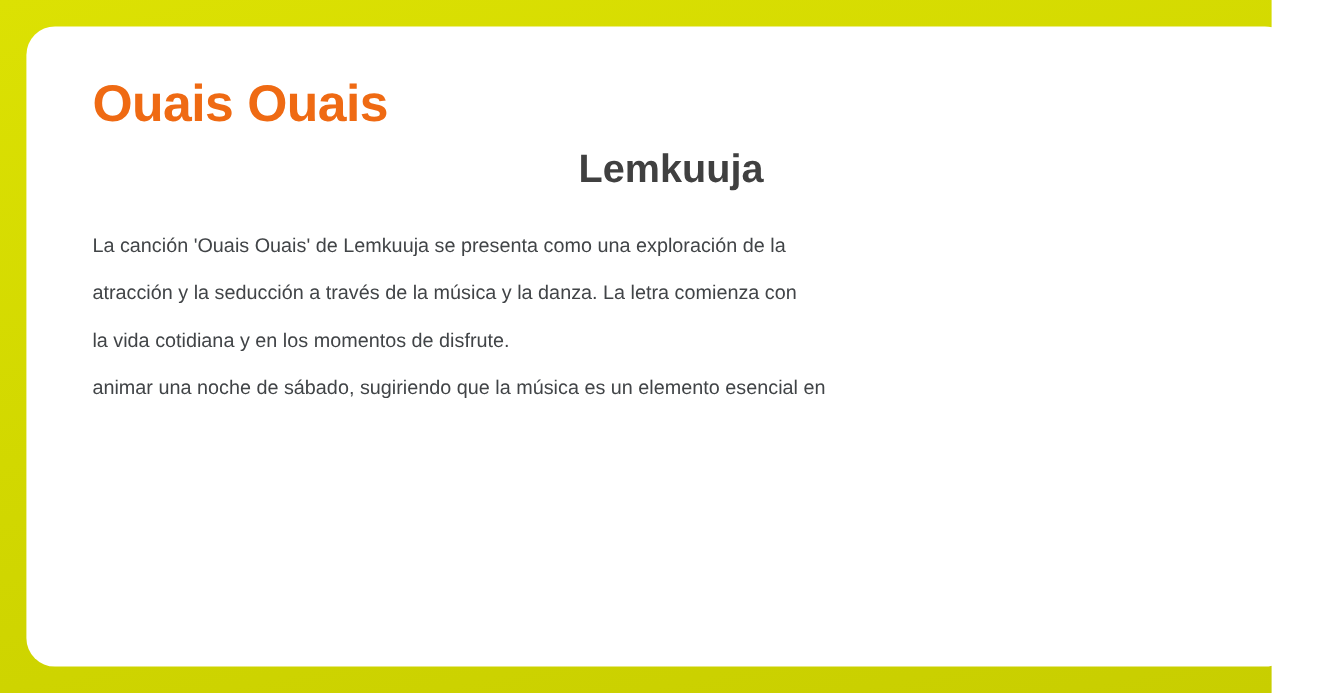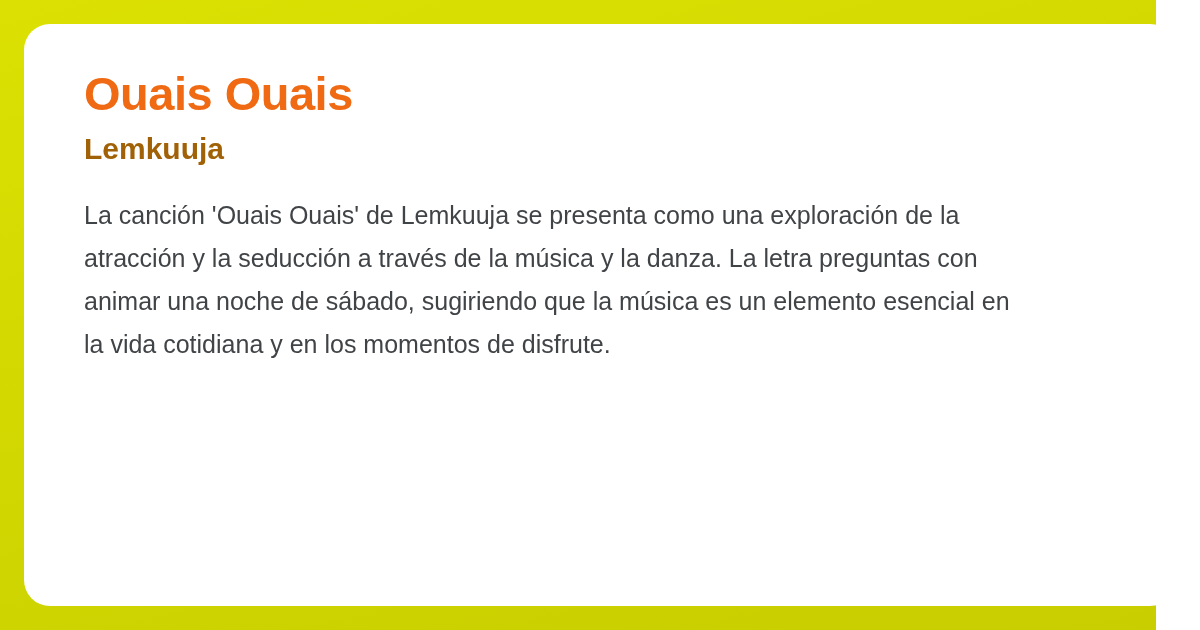--- a/index.html
+++ b/index.html
@@ -35,28 +35,29 @@
   .title {
     margin: 0;
     font-size: 47px;
     line-height: 1.18;
     font-weight: bold;
     letter-spacing: -0.5px;
     color: #ef6a13;
   }
   .artist {
     margin: 10px 0 0 0;
-    font-size: 30px;
+    font-size: 36px;
     line-height: 1.2;
     font-weight: bold;
-    color: #a16207;
+    color: #404040;
+    text-align: center;
   }
   .summary {
     margin-top: 27px;
-    font-size: 25px;
+    font-size: 18px;
     line-height: 43px;
     color: #414447;
   }
   .summary .line {
     white-space: nowrap;
   }
   .logo {
     position: absolute;
     right: 45px;
     bottom: 28px;
@@ -72,20 +73,20 @@
 </head>
 <body>
 
 <div class="bg">
   <div class="card">
     <div class="content">
       <h1 class="title">Ouais Ouais</h1>
       <h2 class="artist">Lemkuuja</h2>
       <div class="summary">
         <div class="line">La canción 'Ouais Ouais' de Lemkuuja se presenta como una exploración de la</div>
-        <div class="line">atracción y la seducción a través de la música y la danza. La letra preguntas con</div>
+        <div class="line">atracción y la seducción a través de la música y la danza. La letra comienza con</div>
+        <div class="line">la vida cotidiana y en los momentos de disfrute.</div>
         <div class="line">animar una noche de sábado, sugiriendo que la música es un elemento esencial en</div>
-        <div class="line">la vida cotidiana y en los momentos de disfrute.</div>
       </div>
     </div>
 
   </div>
 </div>
 
 </body></html>

